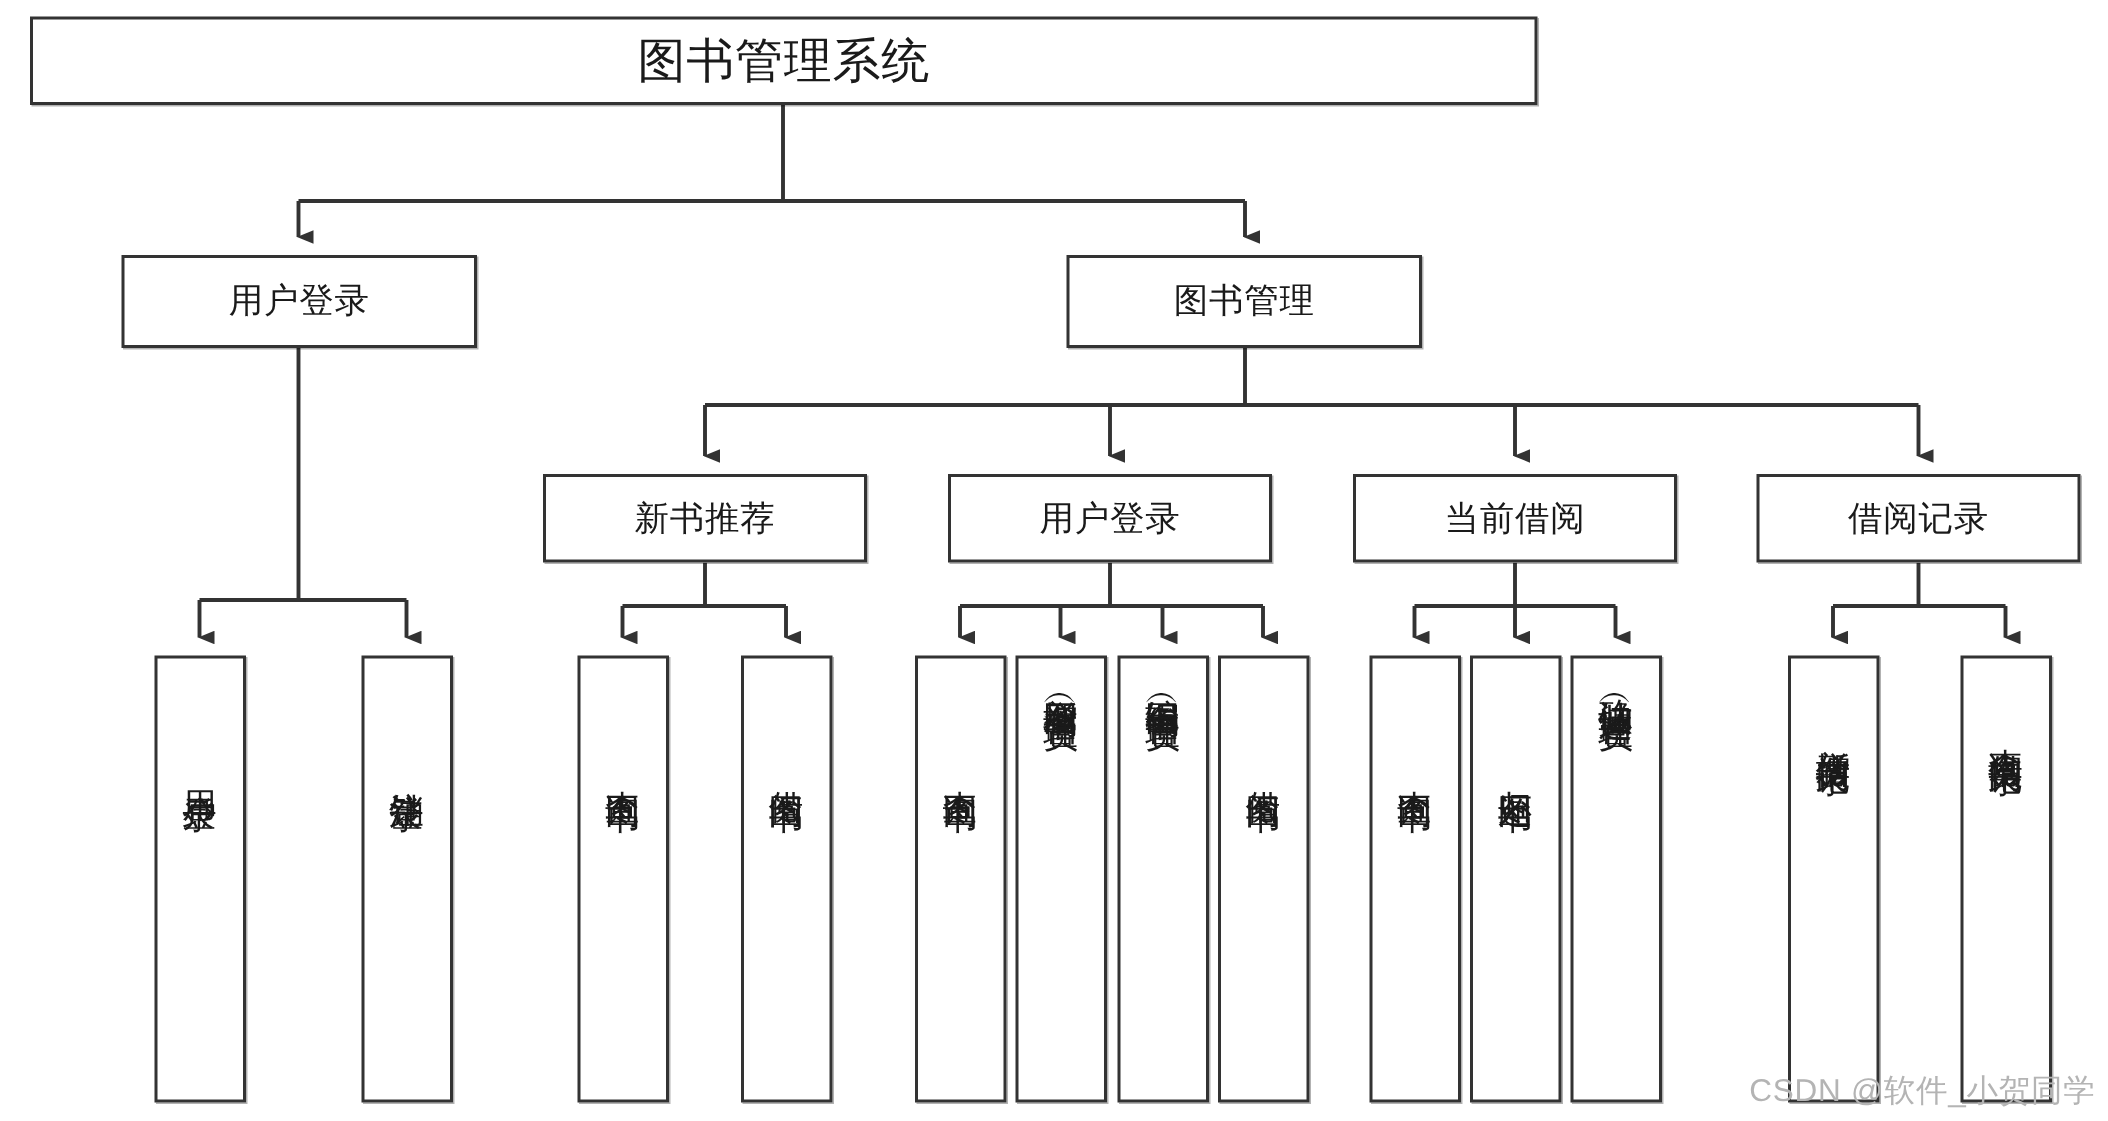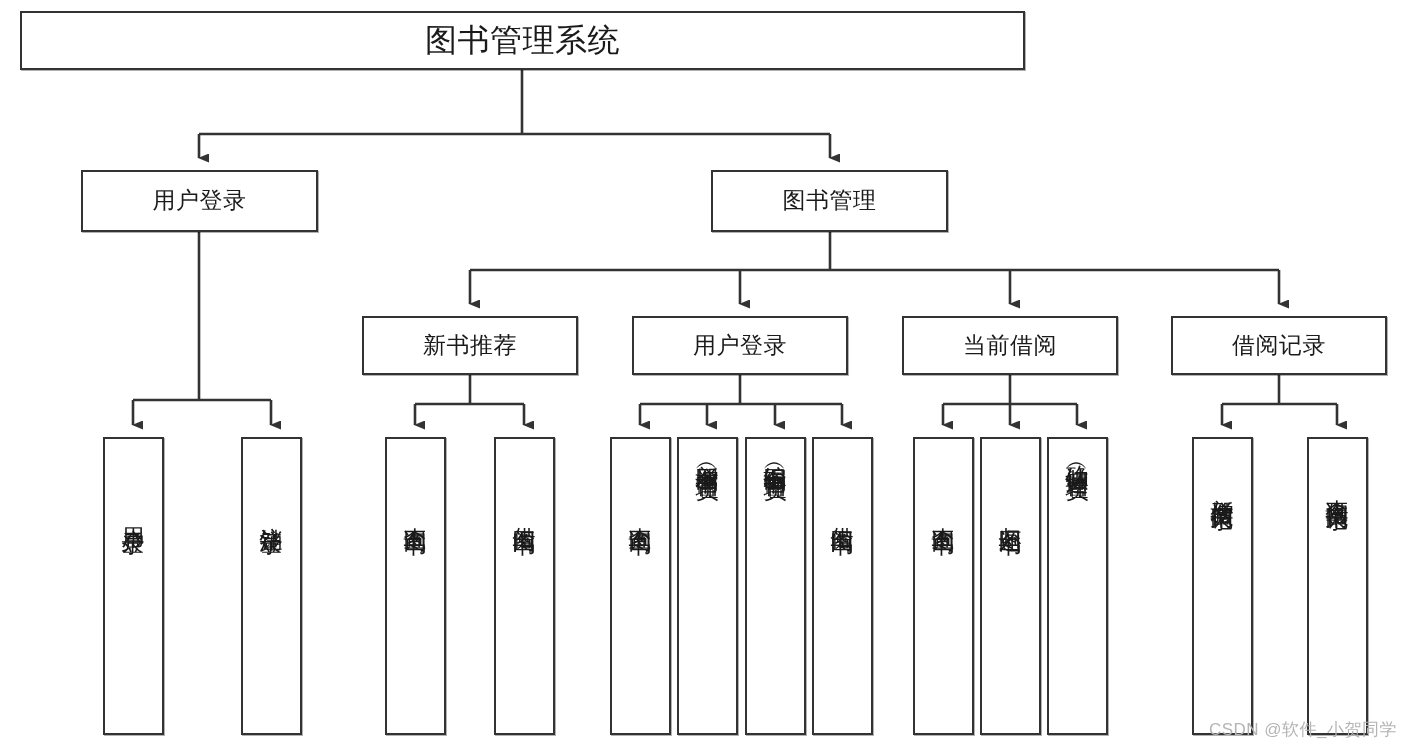--- a/index.html
+++ b/index.html
@@ -58,21 +58,21 @@
     font-size: 23px;
     line-height: 1.05;
     letter-spacing: 2px;
     white-space: nowrap;
   }
   .node.root .label { font-size: 32px; }
   #watermark {
     position: absolute;
     right: 8px;
     bottom: 6px;
-    font-size: 17px;
+    font-size: 21px;
     color: #b4b4b4;
     letter-spacing: 0.5px;
     white-space: nowrap;
   }
 </style>
 </head>
 <body>
 
 <div id="canvas">
 

